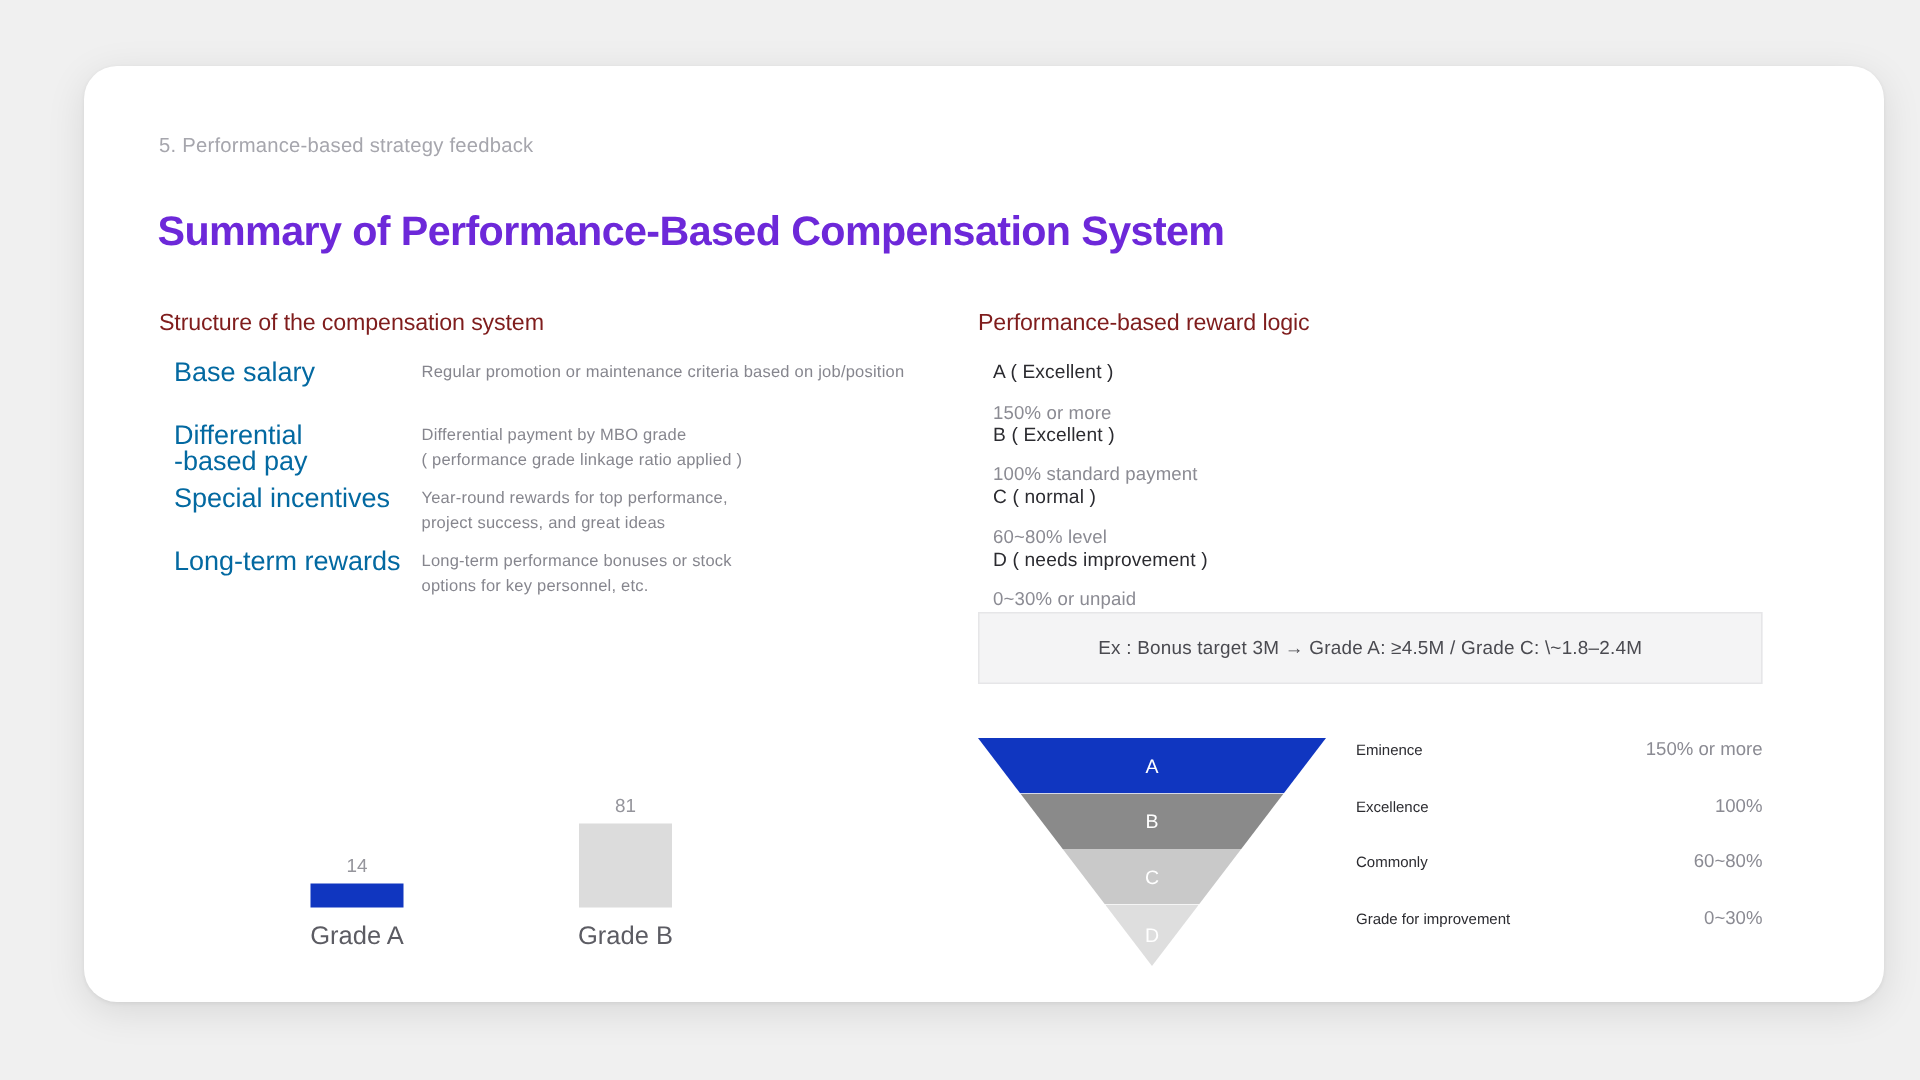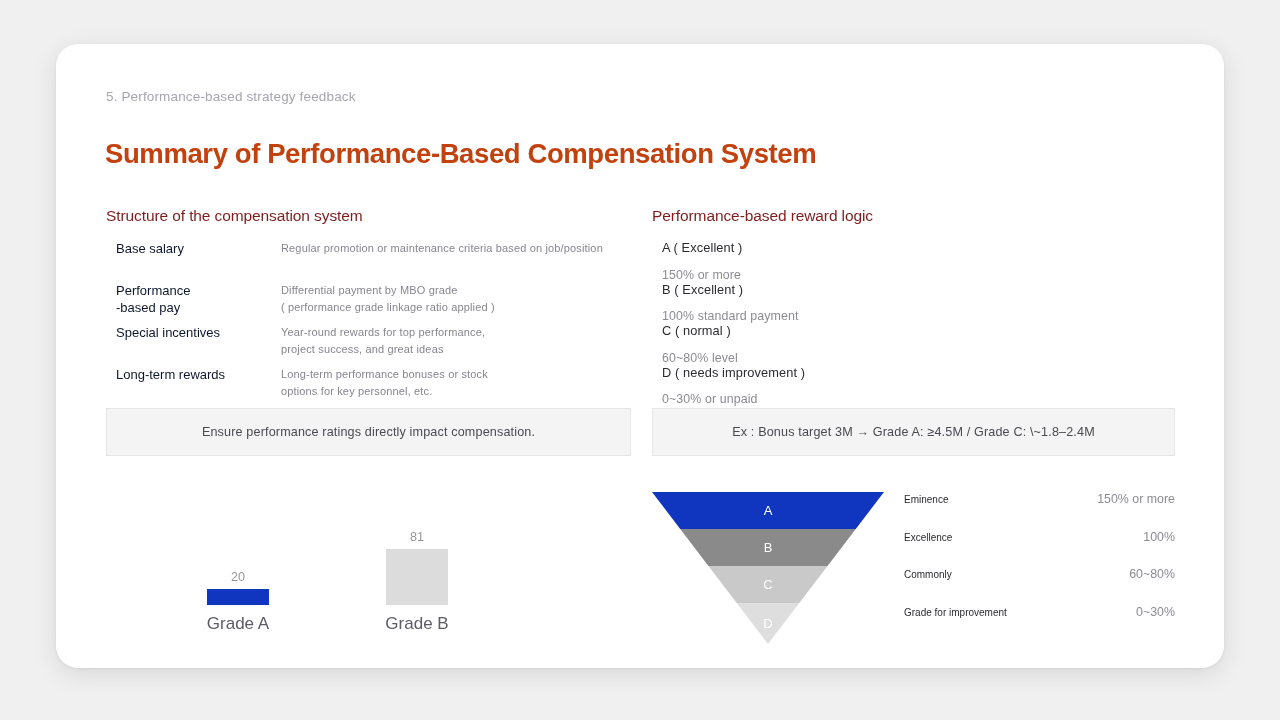--- a/index.html
+++ b/index.html
@@ -18,33 +18,34 @@
     background: #f0f0f0;
   }
   #slide {
     position: absolute;
     left: 56px; top: 44px;
     width: 1168px; height: 624px;
     background: #ffffff;
     border-radius: 22px;
     box-shadow: 0 6px 26px rgba(0,0,0,0.10), 0 1px 3px rgba(0,0,0,0.06);
     overflow: hidden;
+    padding-left: 32px;
   }
   .eyebrow {
     position: absolute;
     left: 50px; top: 45px;
     font-size: 13.5px;
     color: #a6a6ad;
     letter-spacing: 0.15px;
   }
   .title {
     position: absolute;
     left: 49px; top: 76px;
     font-size: 27.5px;
-    color: #c2410c;
+    color: #6d28d9;
     letter-spacing: -0.4px;
   }
   .col-head {
     position: absolute;
     font-size: 15.5px;
     color: #7f1d1d;
     letter-spacing: -0.1px;
   }
   #head-left { left: 50px; top: 163px; }
   #head-right { left: 596px; top: 163px; }
@@ -57,22 +58,22 @@
   }
   .struct-row {
     position: relative;
     display: flex;
     min-height: 34px;
     margin-bottom: 8px;
   }
   .struct-label {
     width: 165px;
     flex: 0 0 165px;
-    font-size: 13px;
-    color: #0f172a;
+    font-size: 18px;
+    color: #0369a1;
     padding-left: 10px;
     line-height: 17px;
   }
   .struct-desc {
     flex: 1 1 auto;
     font-size: 11px;
     color: #86868e;
     line-height: 17px;
     letter-spacing: 0.15px;
   }
@@ -193,38 +194,37 @@
 
     <div class="col-head" id="head-left">Structure of the compensation system</div>
     <div class="col-head" id="head-right">Performance-based reward logic</div>
 
     <div id="struct-list">
       <div class="struct-row">
         <div class="struct-label" style="white-space: pre-line;">Base salary</div>
         <div class="struct-desc" style="white-space: pre-line;">Regular promotion  or maintenance  criteria based on job/position</div>
       </div>
       <div class="struct-row">
-        <div class="struct-label" style="white-space: pre-line;">Performance
+        <div class="struct-label" style="white-space: pre-line;">Differential
 -based pay</div>
         <div class="struct-desc" style="white-space: pre-line;">Differential  payment  by MBO grade
 ( performance  grade  linkage ratio applied )</div>
       </div>
       <div class="struct-row">
         <div class="struct-label" style="white-space: pre-line;">Special incentives</div>
         <div class="struct-desc" style="white-space: pre-line;">Year-round  rewards  for top performance,
 project  success,  and great  ideas</div>
       </div>
       <div class="struct-row">
         <div class="struct-label" style="white-space: pre-line;">Long-term  rewards</div>
         <div class="struct-desc" style="white-space: pre-line;">Long-term  performance  bonuses  or stock
 options  for key personnel,  etc.</div>
       </div>
     </div>
 
-    <div class="note-box" id="note-left">Ensure  performance  ratings  directly impact compensation.</div>
 
     <div id="grade-list">
       <div class="grade-row">
         <span class="grade-name">A ( Excellent )</span>
         <span class="grade-val">150% or more</span>
       </div>
       <div class="grade-row">
         <span class="grade-name">B ( Excellent )</span>
         <span class="grade-val">100% standard payment</span>
       </div>
@@ -235,21 +235,21 @@
       <div class="grade-row">
         <span class="grade-name">D ( needs improvement )</span>
         <span class="grade-val">0~30% or unpaid</span>
       </div>
     </div>
 
     <div class="note-box" id="note-right">Ex : Bonus target 3M → Grade A: ≥4.5M / Grade C: \~1.8–2.4M</div>
 
     <div id="bars">
       <div class="bar-group" id="bg0" style="width: 150px; left: 57px;">
-        <div class="bar-value">20</div>
+        <div class="bar-value">14</div>
         <div class="bar-shape accent" id="bar0" style="width: 62px; height: 16px; background: rgb(16, 54, 192);"></div>
         <div class="bar-label">Grade A</div>
       </div>
       <div class="bar-group" id="bg1" style="width: 150px; left: 236px;">
         <div class="bar-value">81</div>
         <div class="bar-shape" id="bar1" style="width: 62px; height: 56px; background: rgb(220, 220, 220);"></div>
         <div class="bar-label">Grade B</div>
       </div>
     </div>
 

